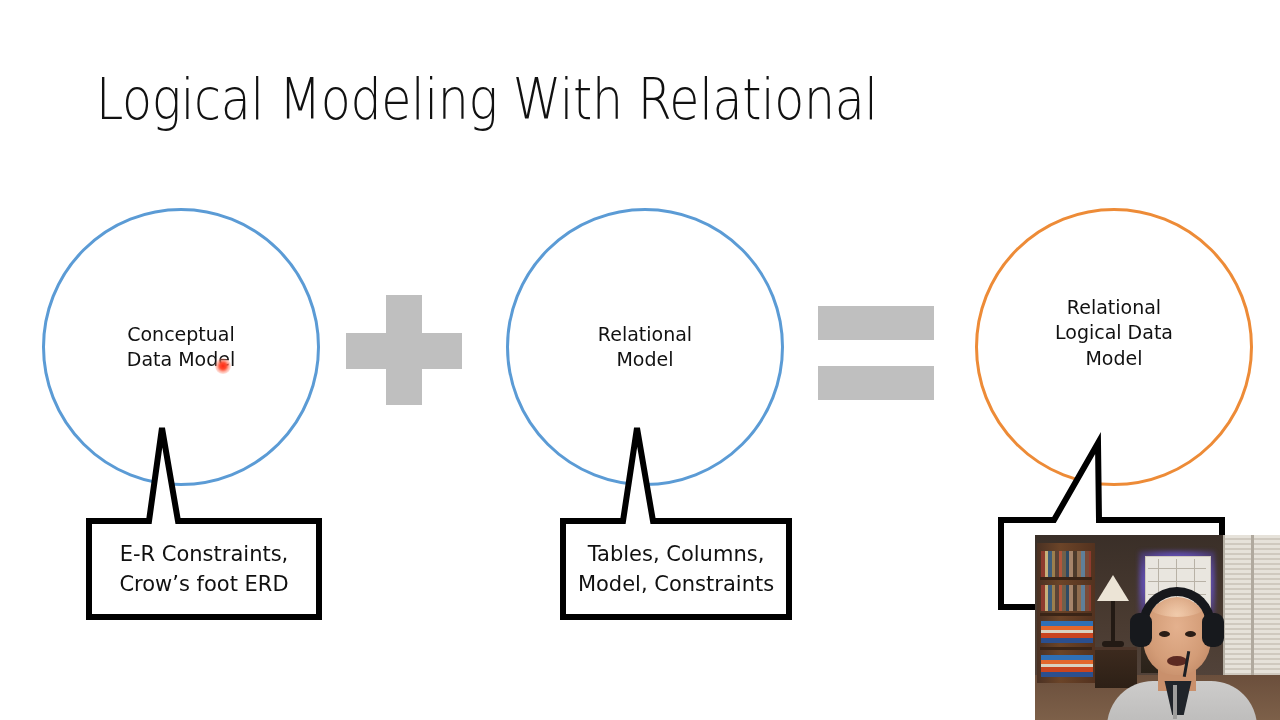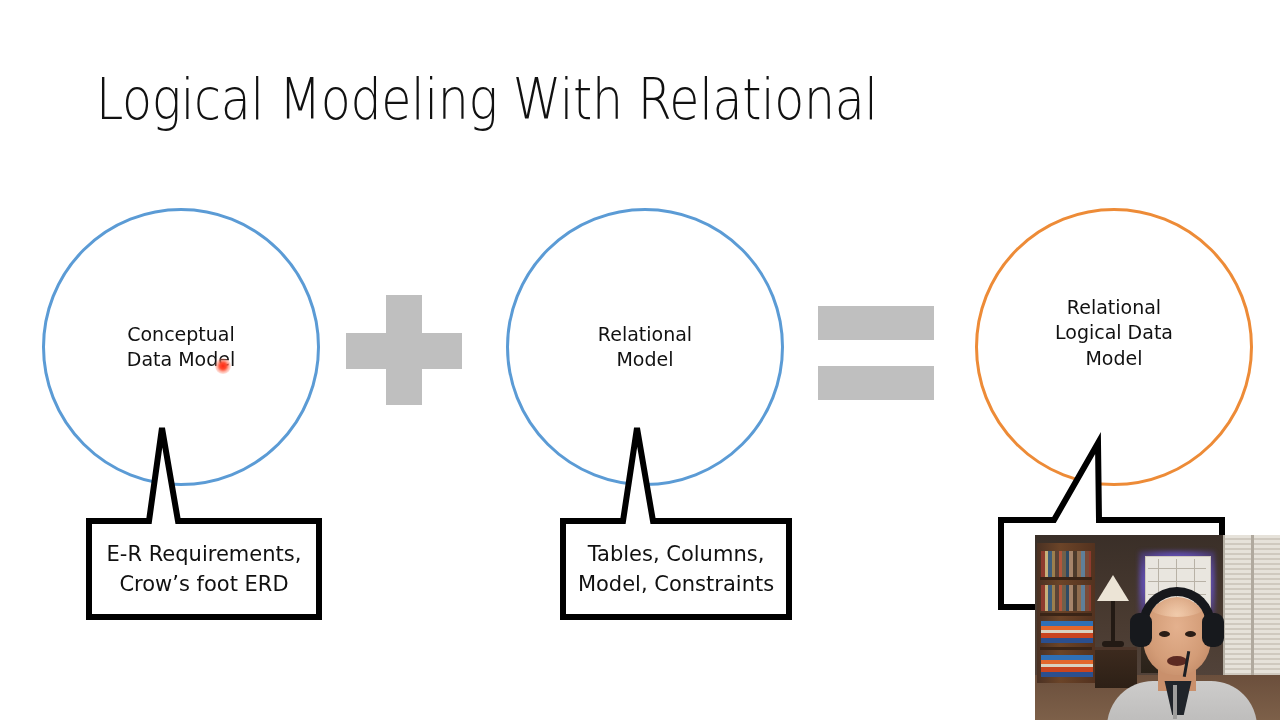--- a/index.html
+++ b/index.html
@@ -395,21 +395,21 @@
 <div class="circle" id="circle-logical">
   <div class="circle-label">Relational
 Logical Data
 Model</div>
 </div>
 
 <div class="callout" id="callout-conceptual">
   <svg width="236" height="196" viewBox="0 0 236 196">
     <path d="M 3 97 L 63 97 L 76 4 L 92 97 L 233 97 L 233 193 L 3 193 Z" fill="#ffffff" stroke="#000000" stroke-width="6" stroke-linejoin="miter"></path>
   </svg>
-  <div class="callout-text">E-R Requirements,
+  <div class="callout-text">E-R Constraints,
 Crow’s foot ERD</div>
 </div>
 
 <div class="callout" id="callout-relational">
   <svg width="232" height="196" viewBox="0 0 232 196">
     <path d="M 3 97 L 63 97 L 77 4 L 93 97 L 229 97 L 229 193 L 3 193 Z" fill="#ffffff" stroke="#000000" stroke-width="6" stroke-linejoin="miter"></path>
   </svg>
   <div class="callout-text">Tables, Columns,
 Model, Constraints</div>
 </div>

